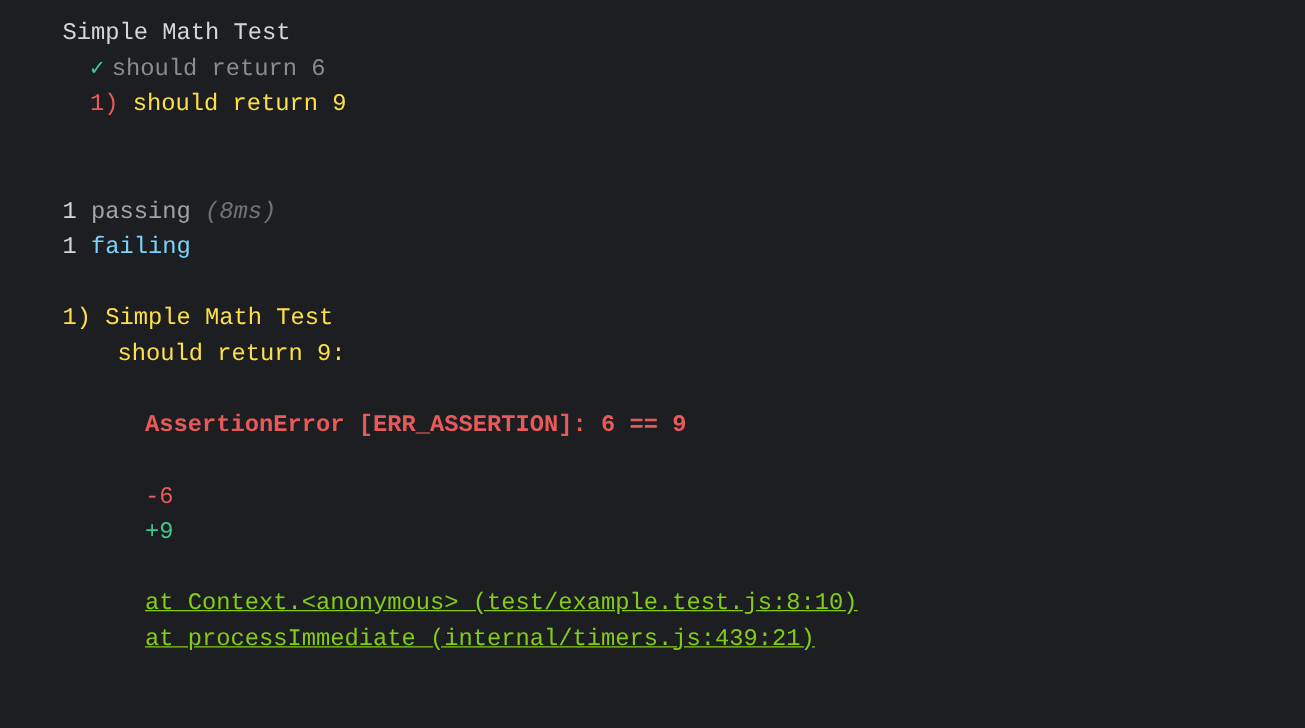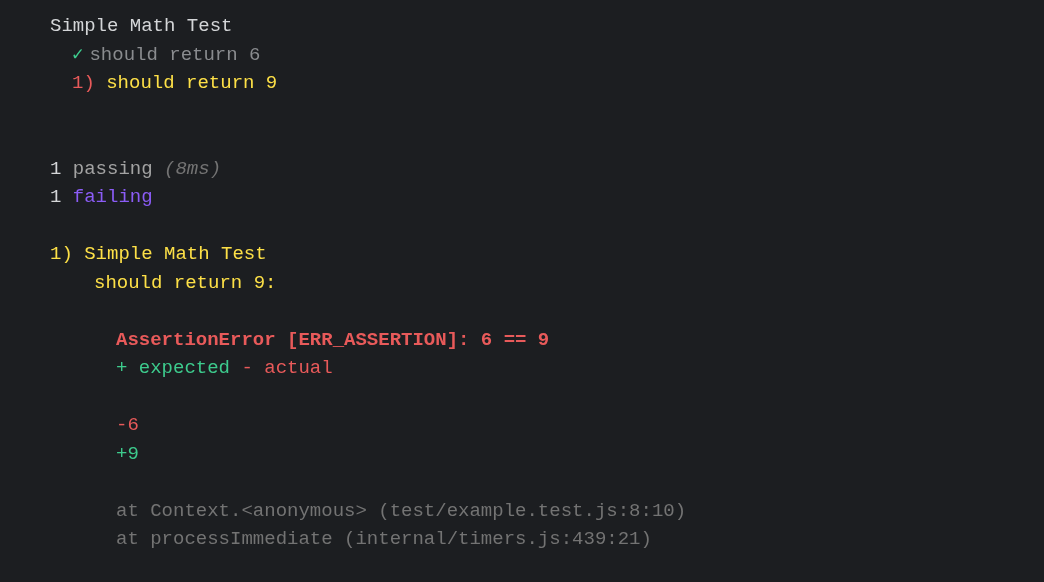--- a/index.html
+++ b/index.html
@@ -47,21 +47,21 @@
       color: #a3a3a3;
     }
     .summary-passing .duration {
       color: #737373;
       font-style: italic;
     }
     .summary-failing .count {
       color: #d4d6d8;
     }
     .summary-failing .failing-word {
-      color: #8b5cf6;
+      color: #7dd3fc;
     }
     .error-header {
       color: #fde047;
     }
     .assertion-error {
       color: #e85a5a;
       padding-left: 66px;
       font-weight: bold;
     }
     .expected-actual {
@@ -73,22 +73,23 @@
     }
     .diff-minus {
       color: #e85a5a;
       padding-left: 66px;
     }
     .diff-plus {
       color: #3dcb8d;
       padding-left: 66px;
     }
     .stack-trace {
-      color: #737373;
+      color: #84cc16;
       padding-left: 66px;
+      text-decoration: underline;
     }
     .suite-indent {
       padding-left: 44px;
     }
   </style>
 </head>
 <body>
 
 <div>
   <div class="suite-title">Simple Math Test</div>
@@ -118,23 +119,20 @@
     <span>1)</span><span> </span><span>Simple Math Test</span>
   </div>
   <div class="error-header suite-indent">
     <span>should return 9:</span>
   </div>
 
   <div class="blank"></div>
 
   <div class="assertion-error">AssertionError [ERR_ASSERTION]: 6 == 9</div>
 
-  <div class="expected-actual">
-    <span>+ expected</span><span> </span><span class="minus-actual">- actual</span>
-  </div>
 
   <div class="blank"></div>
 
   <div class="diff-minus">-6</div>
   <div class="diff-plus">+9</div>
 
   <div class="blank"></div>
 
   <div class="stack-trace">at Context.&lt;anonymous&gt; (test/example.test.js:8:10)</div>
   <div class="stack-trace">at processImmediate (internal/timers.js:439:21)</div>

